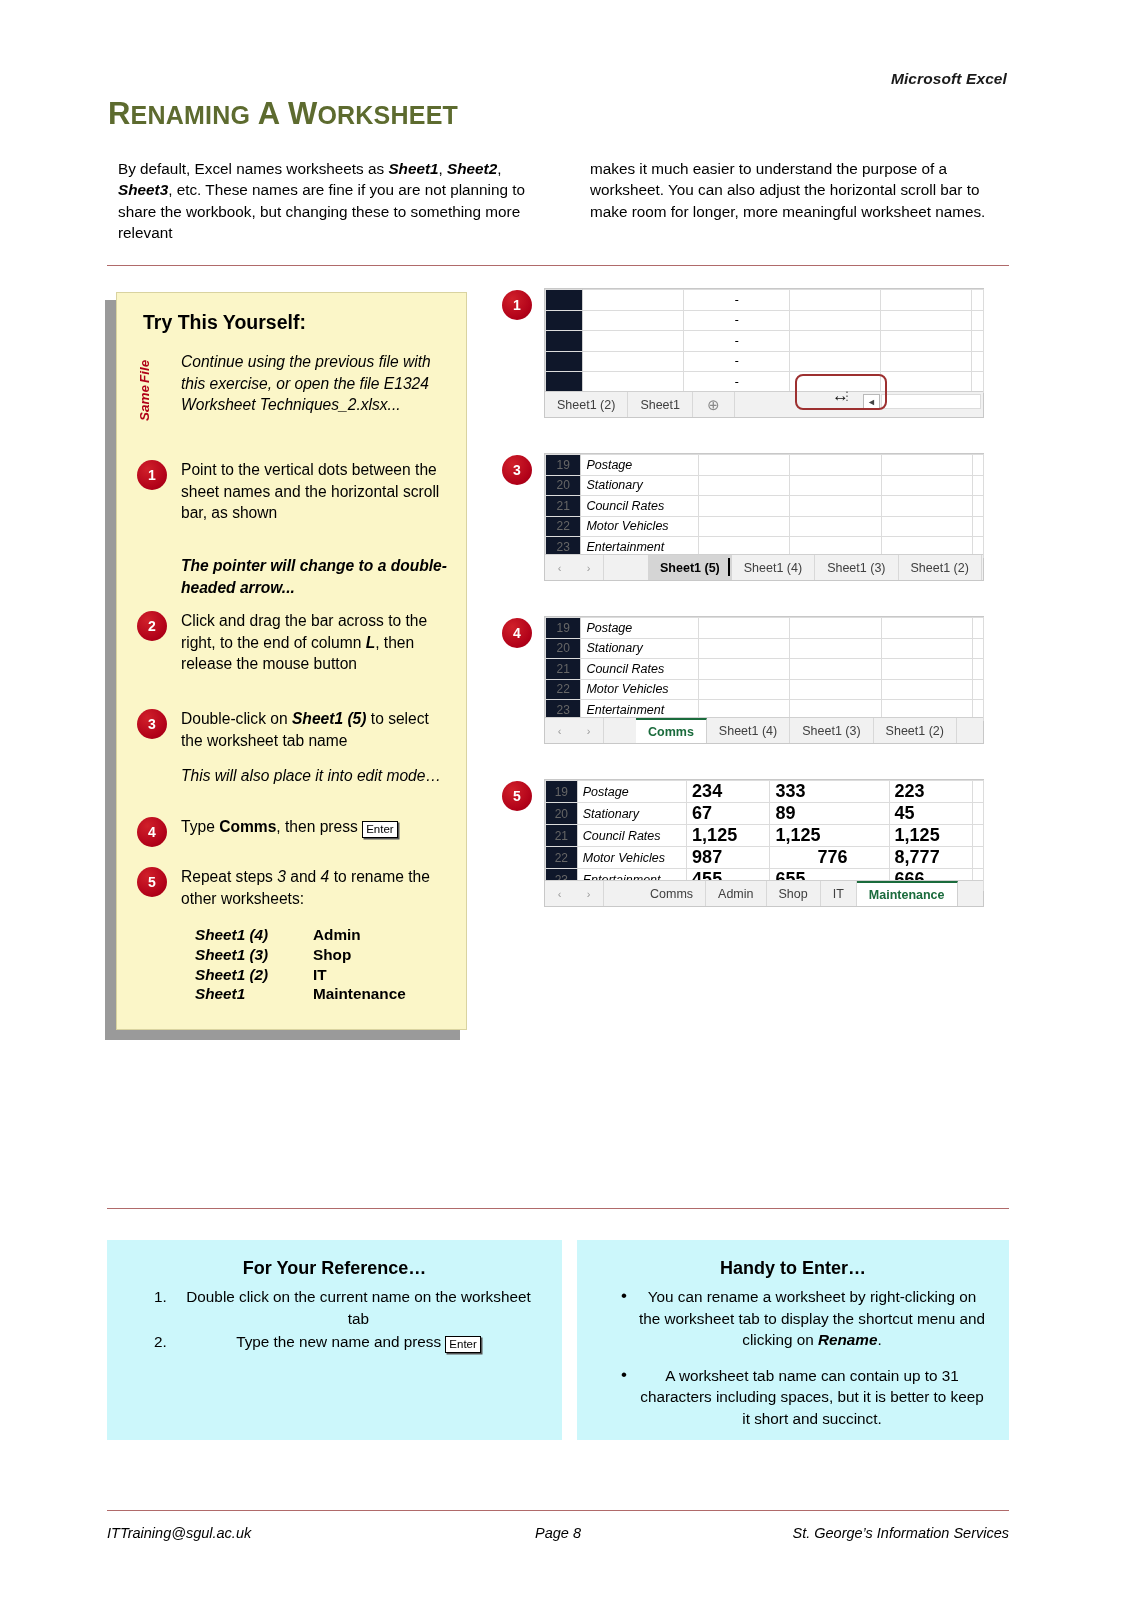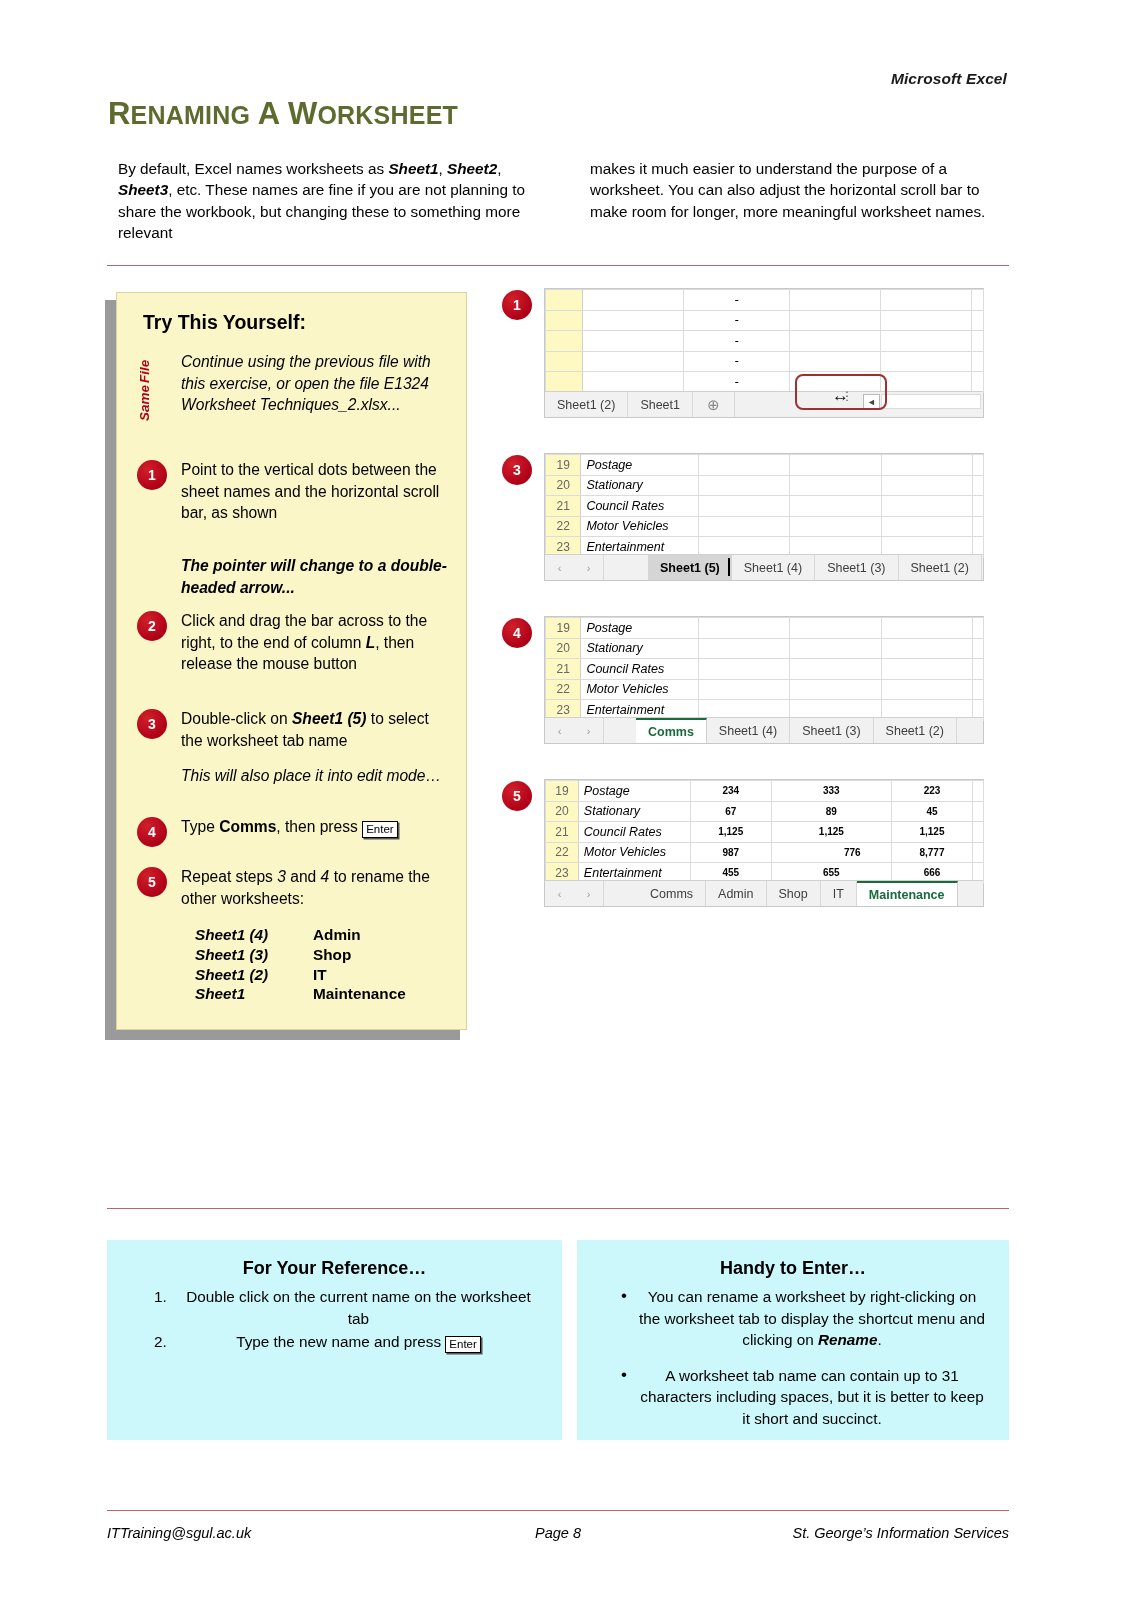--- a/index.html
+++ b/index.html
@@ -221,24 +221,24 @@
     vertical-align: middle;
     white-space: nowrap;
   }
   .xl-rowhdr {
     width: 26px;
     text-align: center;
     color: #666;
     font-style: normal;
     font-size: 12px;
     border-right: 1px solid #d0d0d0;
-    background: #fef9c3;
+    background: #0f172a;
   }
   .xl-label { width: 110px; }
-  .xl-num { text-align: center; font-style: normal; font-weight: bold; font-size: 10px; }
+  .xl-num { text-align: left; font-style: normal; font-weight: bold; font-size: 18px; }
   .xl-blank { }
 
   .tabbar {
     display: flex;
     align-items: stretch;
     background: #f1f1f1;
     border-top: 1px solid #d0d0d0;
     height: 25px;
     font-size: 12.5px;
   }

